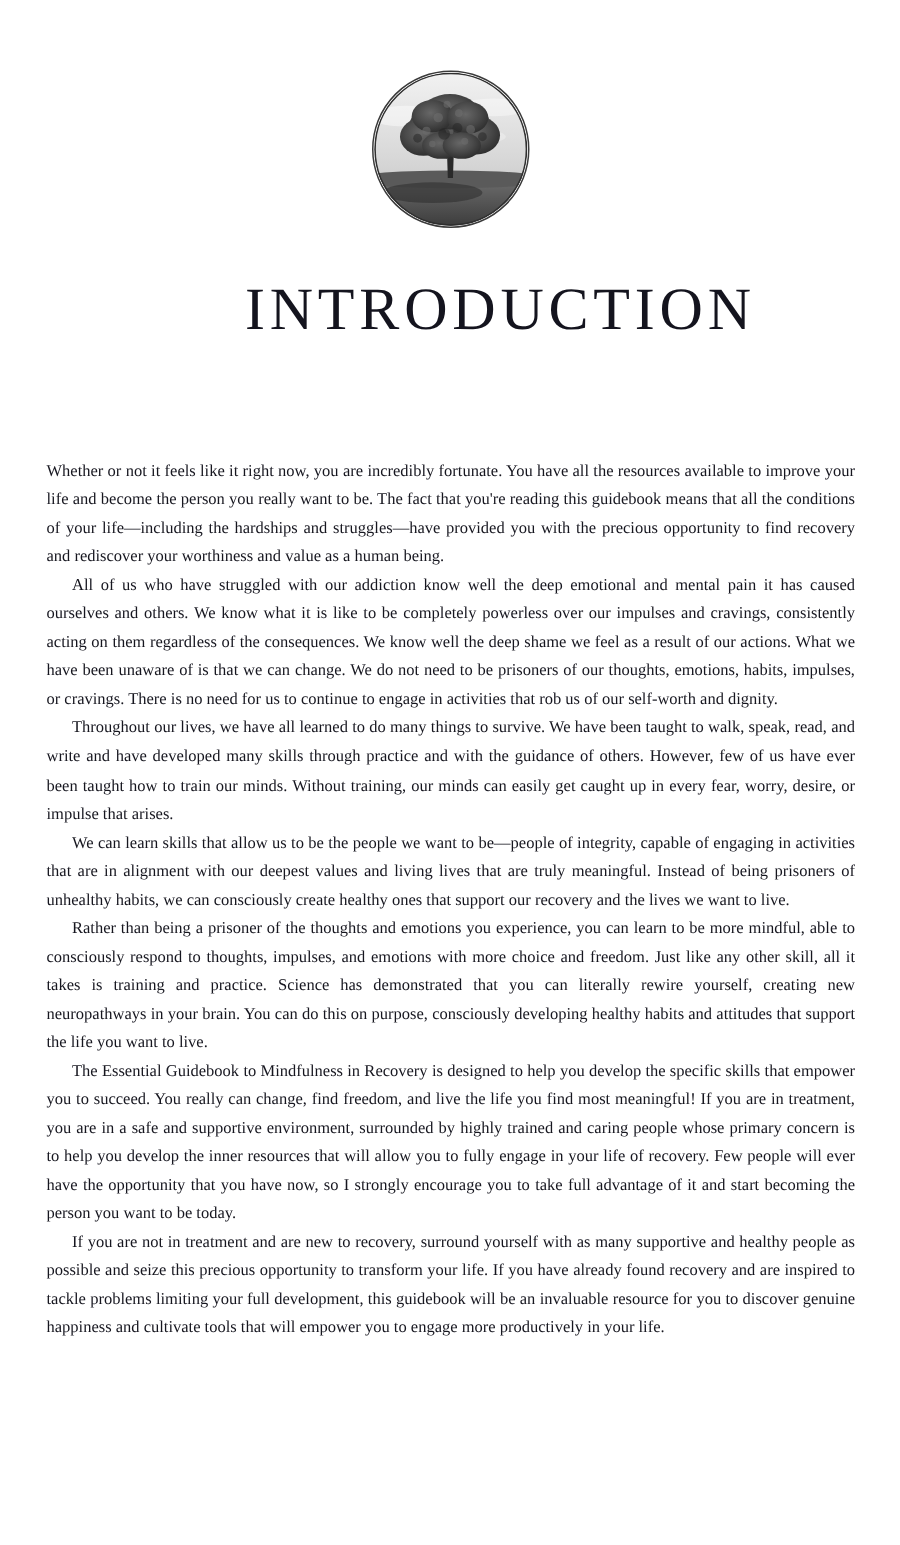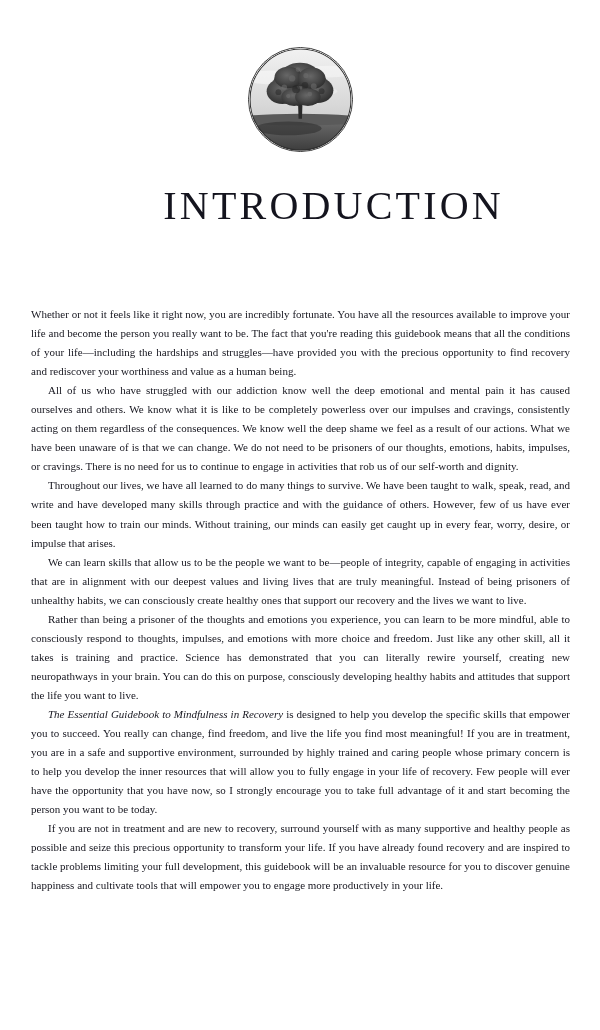--- a/index.html
+++ b/index.html
@@ -79,21 +79,20 @@
     text-align: justify;
     text-indent: 17px;
     color: #16161f;
     hyphens: none;
     -webkit-hyphens: none;
   }
   .body-copy p.no-indent {
     text-indent: 0;
   }
   .body-copy p .book-title {
-    font-style: italic;
   }
 </style>
 </head>
 <body>
 
 <div class="page">
 
   <div class="emblem-wrap">
     <div class="emblem">
       <svg viewBox="0 0 105 105" xmlns="http://www.w3.org/2000/svg" aria-hidden="true">

